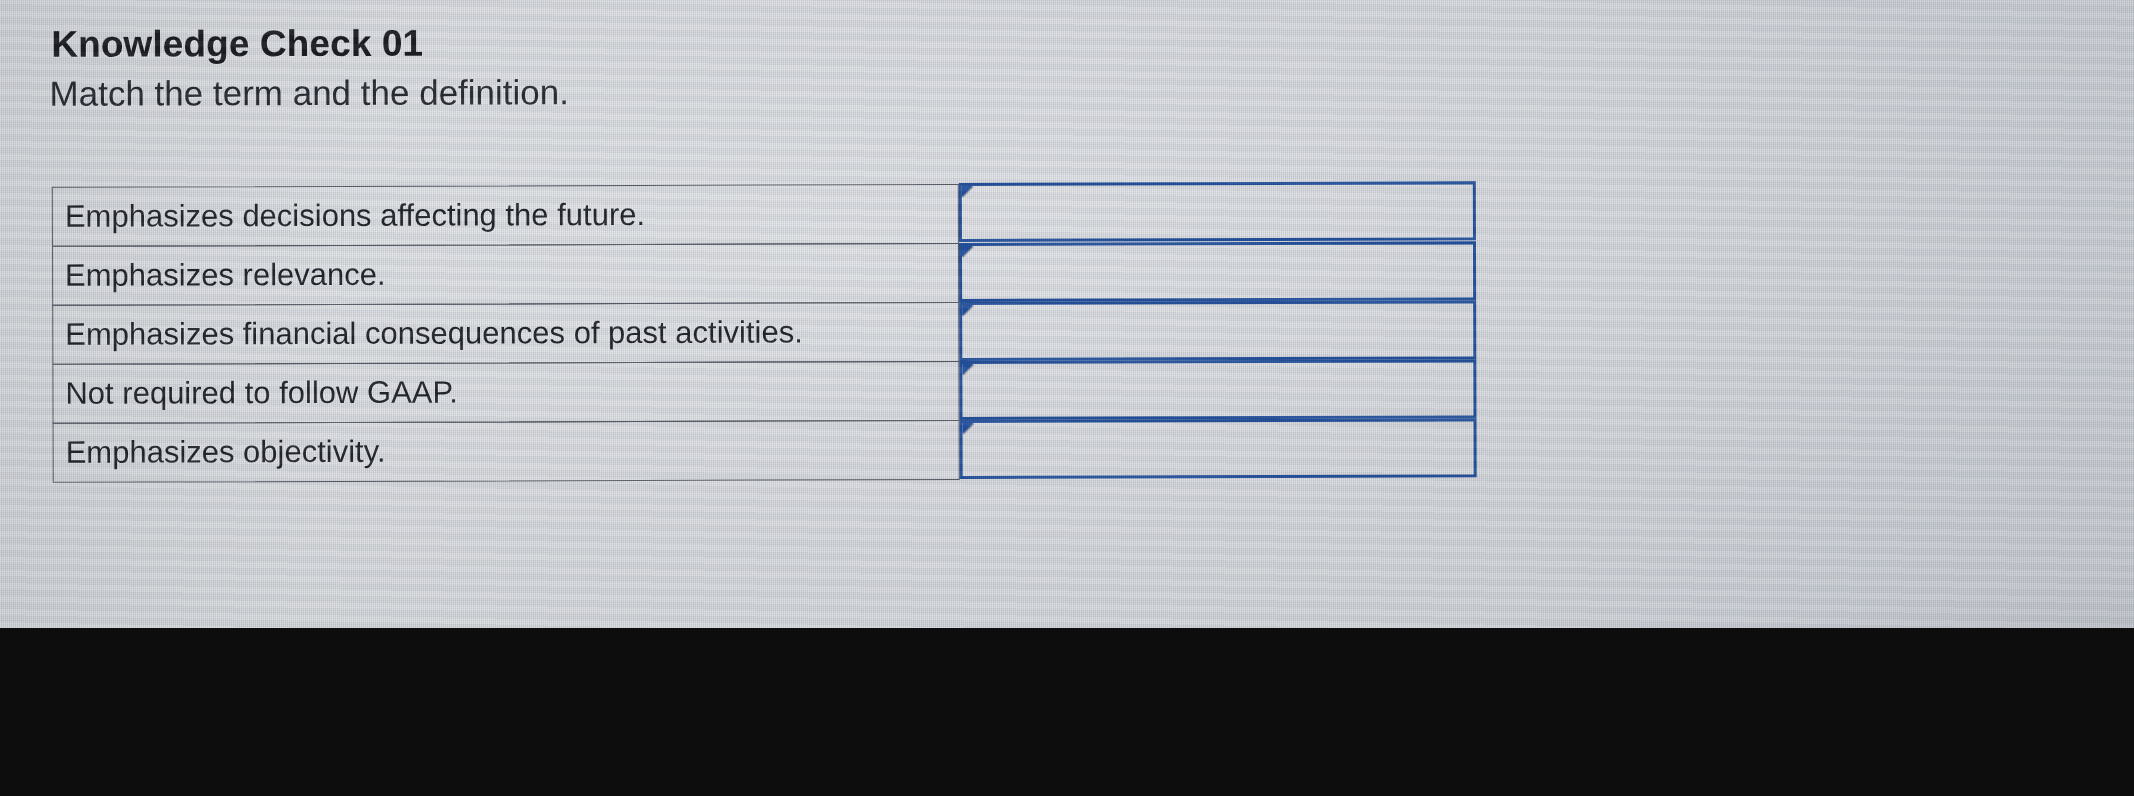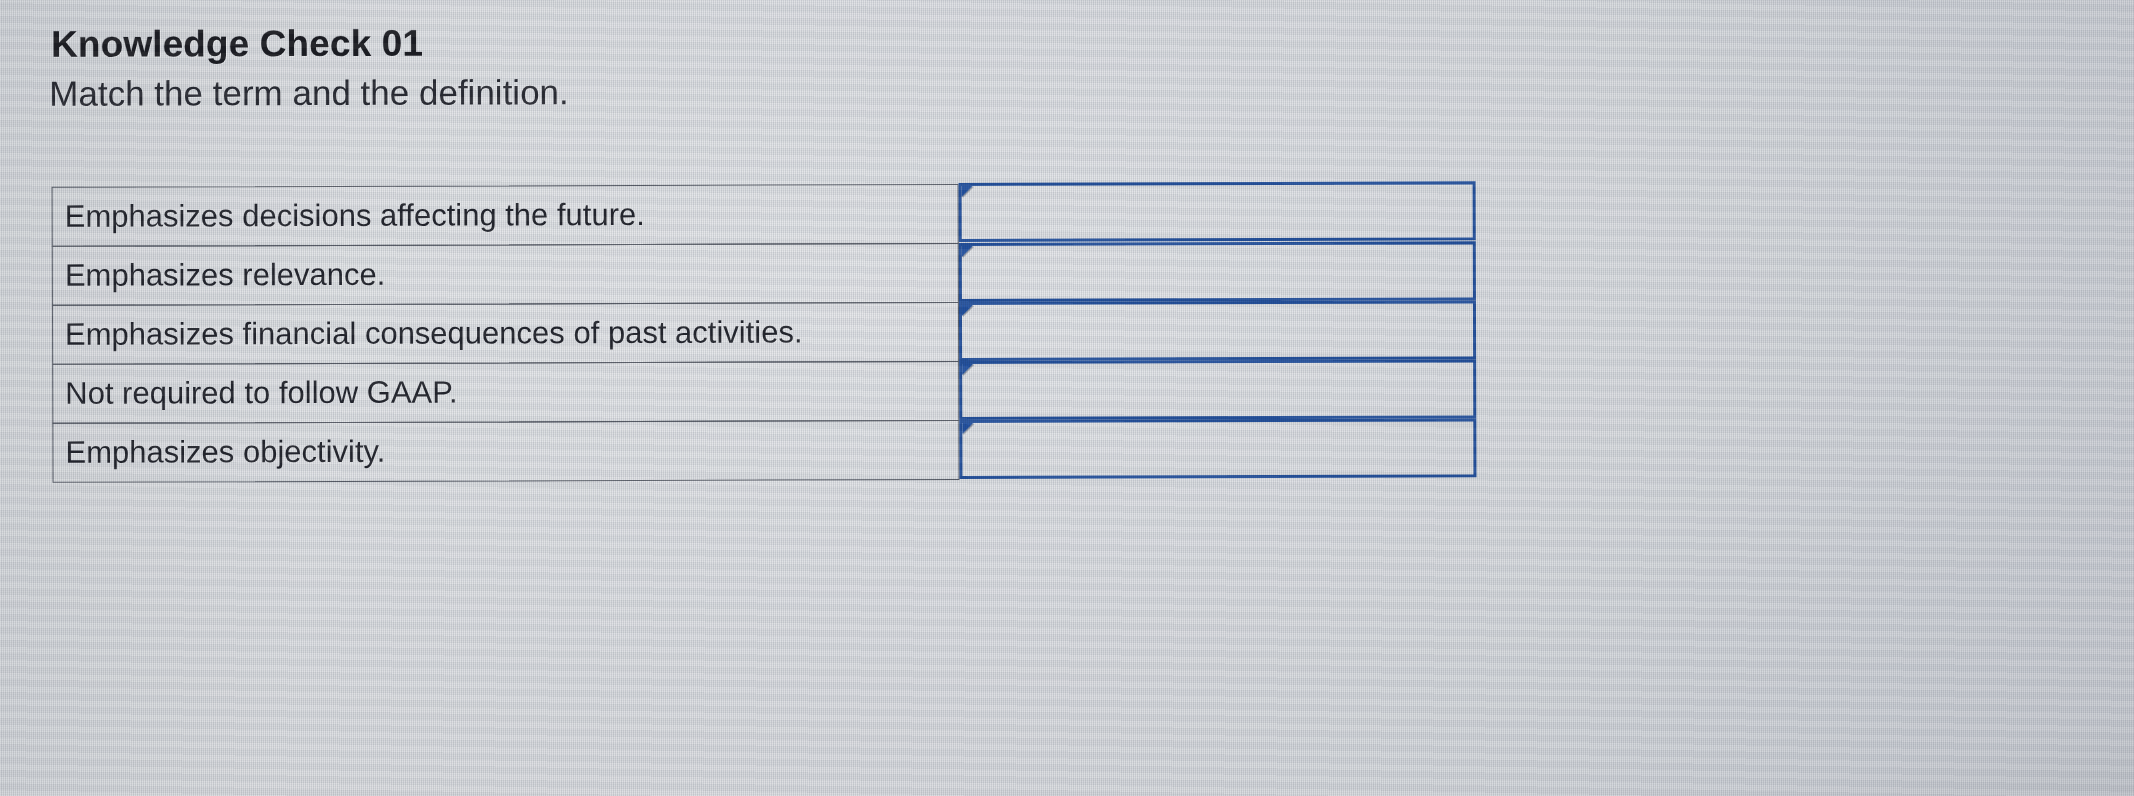--- a/index.html
+++ b/index.html
@@ -3,21 +3,21 @@
 <meta charset="utf-8">
 <style>
   html, body {
     margin: 0;
     padding: 0;
     background: #0d0d0d;
   }
   #screen {
     position: relative;
     width: 2134px;
-    height: 796px;
+    height: 628px;
     overflow: hidden;
     font-family: "Liberation Sans", sans-serif;
     background:
       
       radial-gradient(140% 110% at 42% 38%, rgba(255,255,255,0.30) 0%, rgba(255,255,255,0.06) 45%, rgba(0,0,0,0.00) 62%, rgba(20,24,32,0.10) 85%, rgba(14,18,26,0.22) 100%),
       linear-gradient(100deg, #cfd2d6 0%, #dbdde0 18%, #d9dbdf 48%, #d4d7db 72%, #c9ccd2 100%);
   }
   
   #screen::before {
     content: "";

